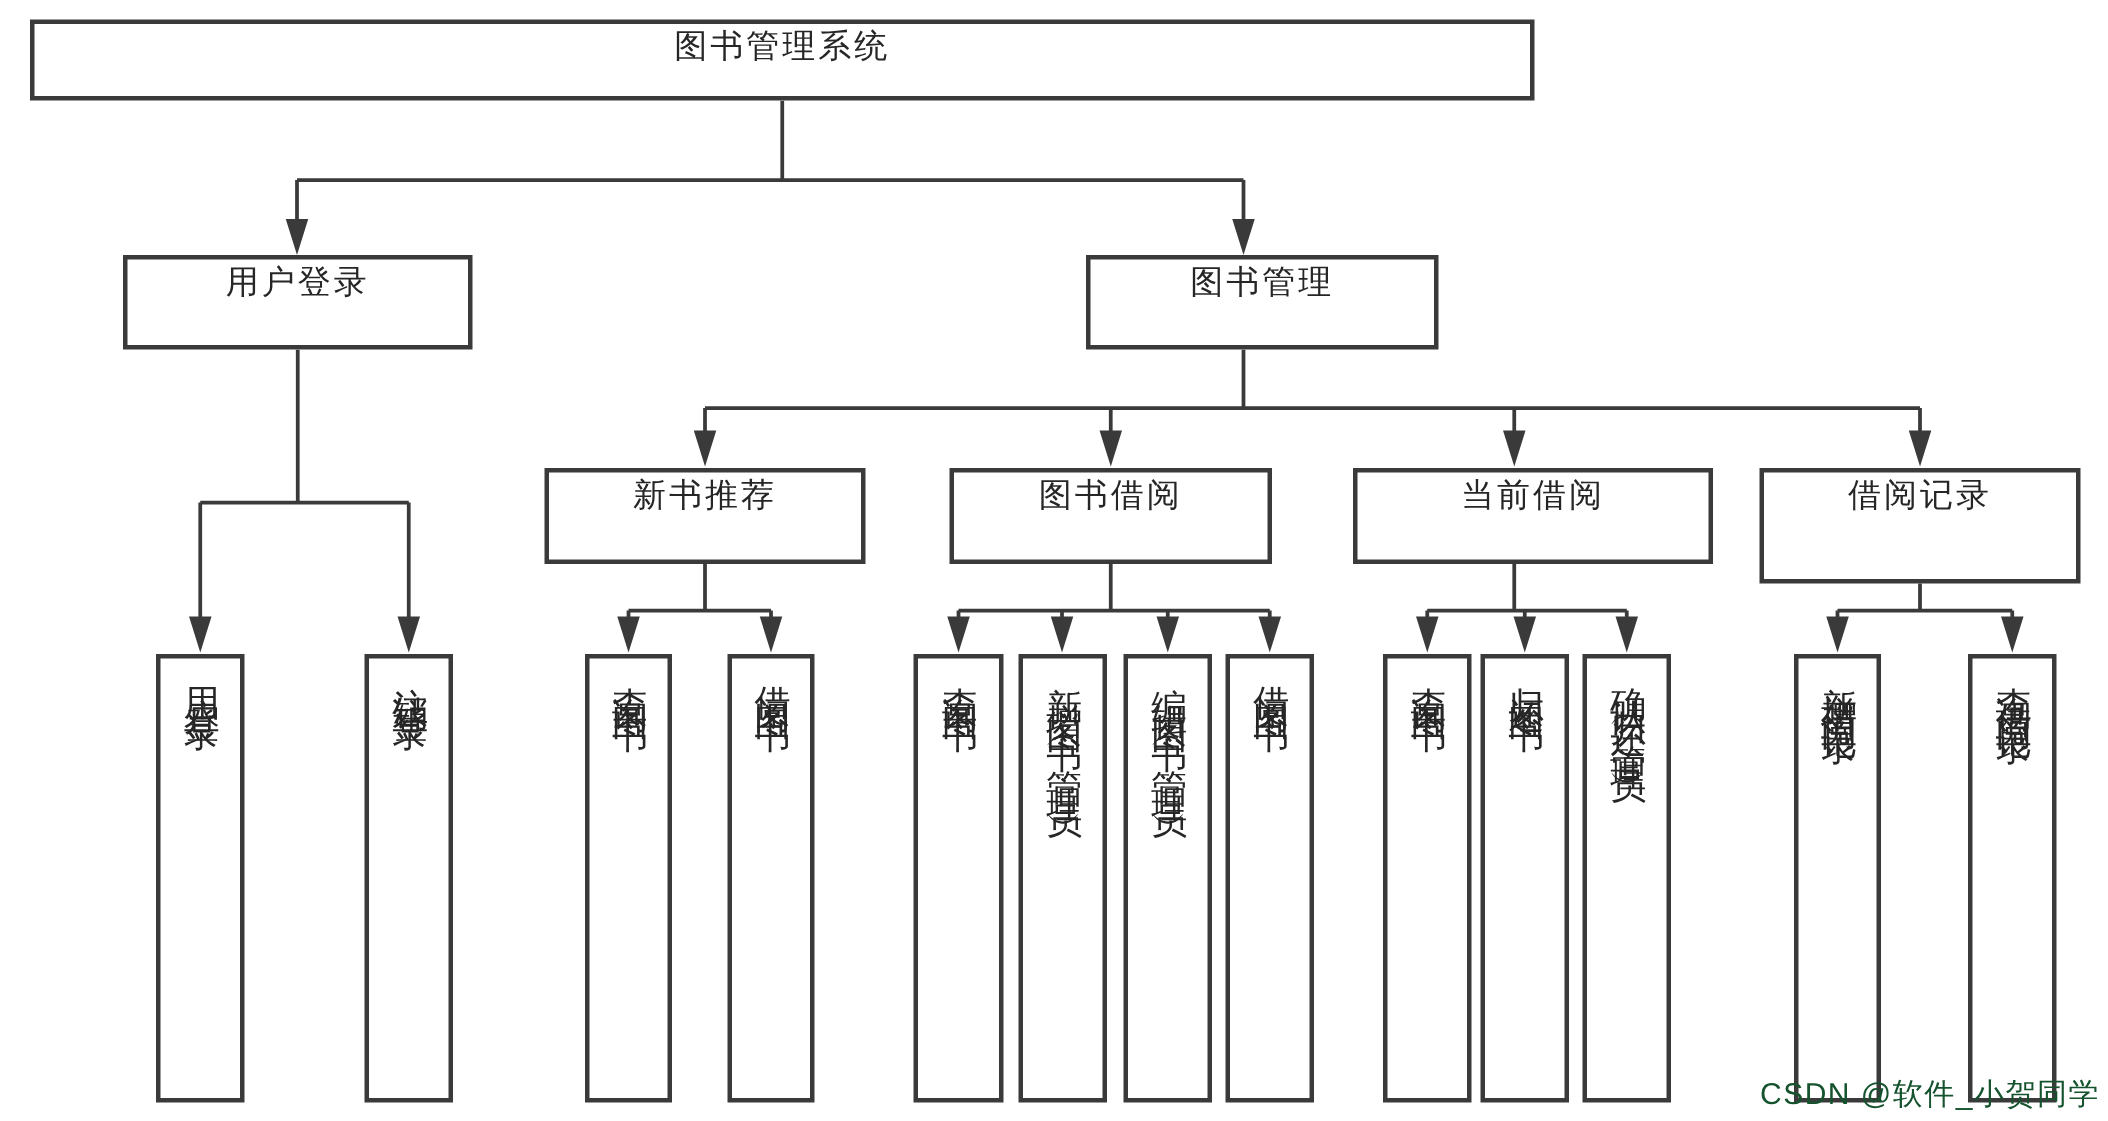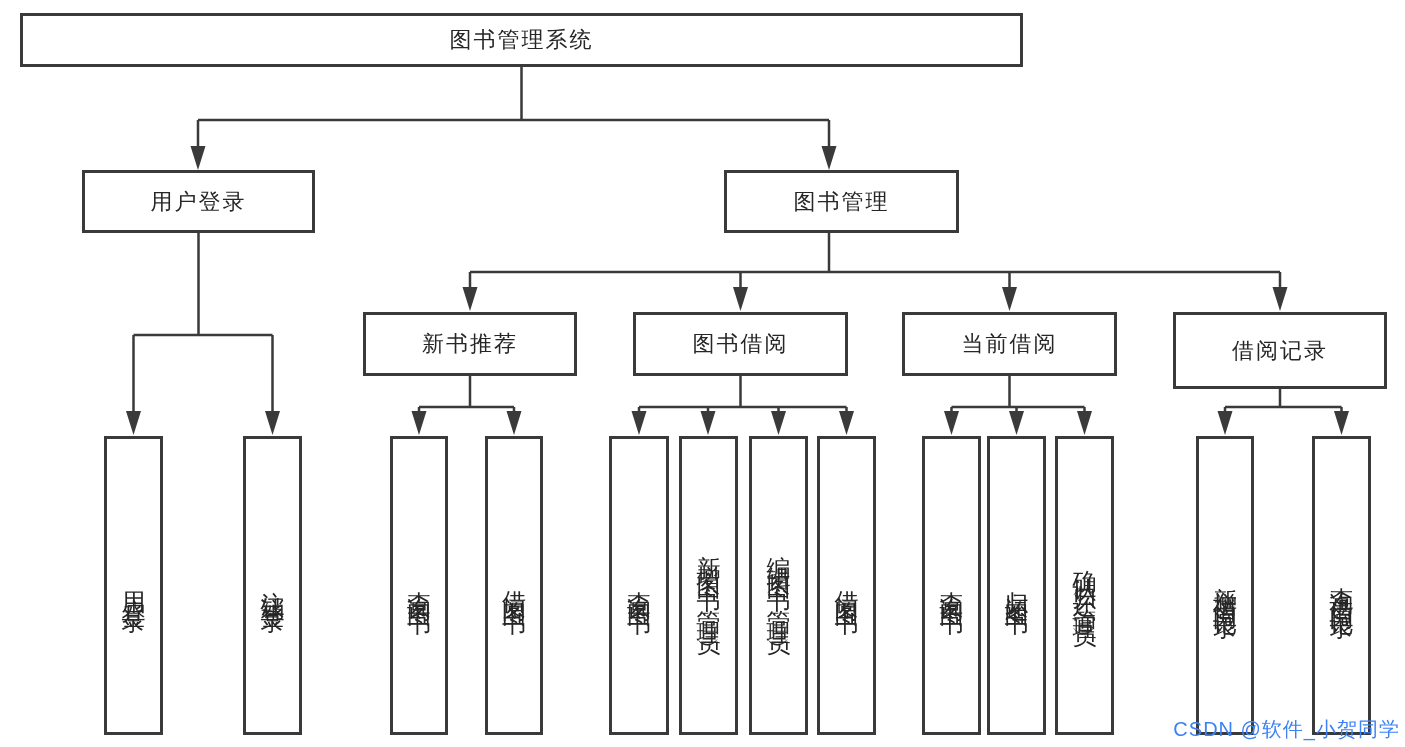--- a/index.html
+++ b/index.html
@@ -17,21 +17,21 @@
   #connectors {
     position: absolute; left: 0; top: 0;
     width: 1405px; height: 747px;
   }
   .node {
     position: absolute;
     background: #ffffff;
     border: 3px solid #3a3a3a;
     box-sizing: border-box;
     display: flex;
-    align-items: center;
+    align-items: flex-start;
     justify-content: center;
   }
   .label {
     font-size: 22px;
     color: #262626;
     letter-spacing: 2px;
     white-space: nowrap;
   }
   .vlabel {
     writing-mode: vertical-rl;
@@ -42,21 +42,21 @@
   }
   .ls-4 { letter-spacing: 0.28em; }
   .ls-6 { letter-spacing: 0.25em; }
   .ls-8 { letter-spacing: 0.46em; }
   .ls-9 { letter-spacing: 0.32em; }
   #watermark {
     position: absolute;
     right: 5px;
     top: 716px;
     font-size: 20px;
-    color: #3b82f6;
+    color: #14532d;
     letter-spacing: 1px;
     white-space: nowrap;
     text-align: center;
   }
 </style>
 </head>
 <body>
 
 <div id="canvas">
 
@@ -110,21 +110,21 @@
   <div class="node" style="left:724px;top:170px;width:235px;height:63px">
     <span class="label">图书管理</span>
   </div>
 
   <div class="node" style="left:633px;top:312px;width:215px;height:64px">
     <span class="label">图书借阅</span>
   </div>
   <div class="node" style="left:363px;top:312px;width:214px;height:64px">
     <span class="label">新书推荐</span>
   </div>
-  <div class="node" style="left:902px;top:312px;width:215px;height:64px">
+  <div class="node" style="left:902px;top:312px;width:240px;height:64px">
     <span class="label">当前借阅</span>
   </div>
   <div class="node" style="left:1173px;top:312px;width:214px;height:77px">
     <span class="label">借阅记录</span>
   </div>
 
   <div class="node" style="left:104px;top:436px;width:59px;height:299px">
     <span class="vlabel ls-4">用户登录</span>
   </div>
   <div class="node" style="left:243px;top:436px;width:59px;height:299px">

